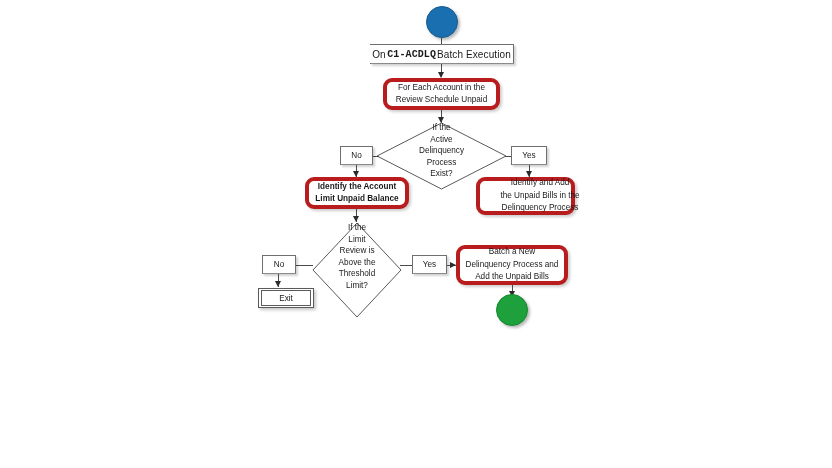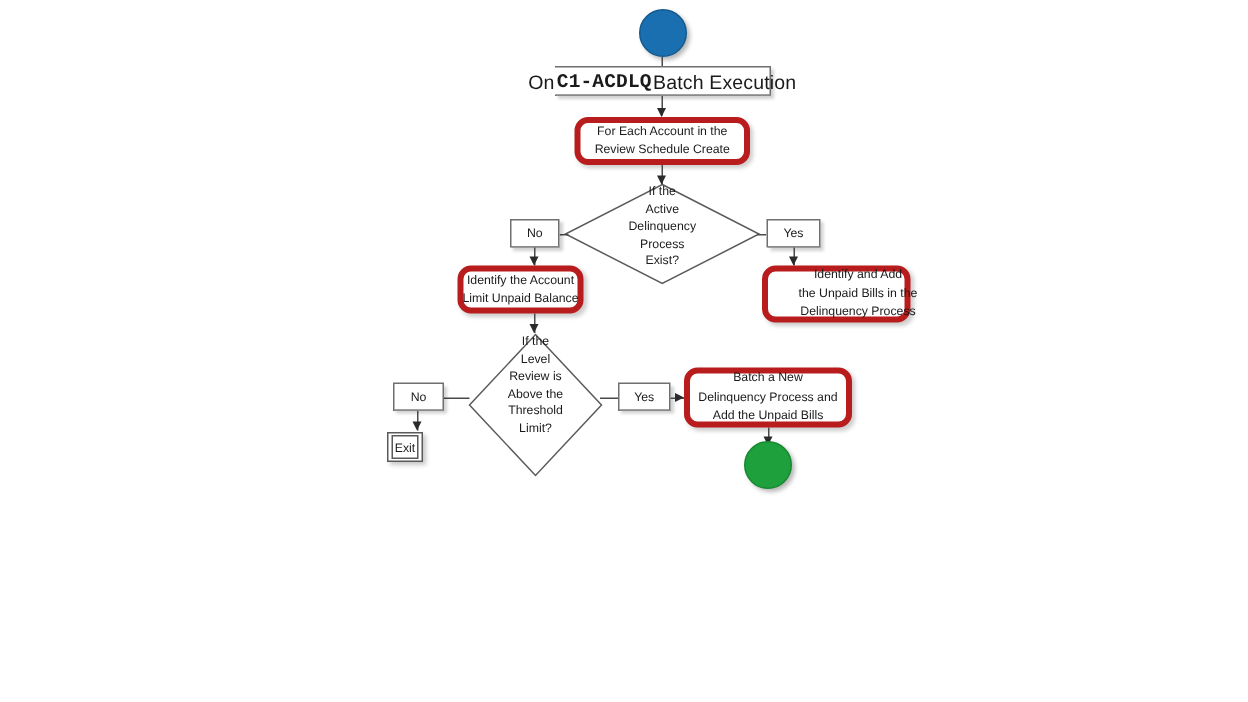--- a/index.html
+++ b/index.html
@@ -47,21 +47,21 @@
   
   .banner {
     background: #ffffff;
     border-top: 1px solid #6f6f6f;
     border-right: 1px solid #6f6f6f;
     border-bottom: 1px solid #6f6f6f;
     border-left: none;
     display: flex;
     align-items: center;
     justify-content: center;
-    font-size: 13px;
+    font-size: 10px;
     color: #1a1a1a;
     letter-spacing: 0.1px;
     box-shadow: 2px 2px 2px rgba(0, 0, 0, 0.18);
     white-space: nowrap;
   }
   .banner b {
     font-weight: bold;
     padding: 0 1px 0 1.5px;
     font-family: Liberation Mono, monospace;
   }
@@ -179,21 +179,21 @@
       <span> Batch Execution</span>
   </div>
 
   <div class="conn h" style="left:371px; top:63px; width:143px; height:1px; background:#8a8a8a;"></div>
 
   <div class="conn v" style="left:441px; top:64px; width:1px; height:13px;"></div>
   <div class="arrow-down" style="left:438px; top:72px;"></div>
 
   <div class="node process" style="left:383px; top:78px; width:117px; height:32px;">
     <span class="ln">For Each Account in the</span>
-    <span class="ln">Review Schedule Create</span>
+    <span class="ln">Review Schedule Unpaid</span>
   </div>
 
   <div class="conn v" style="left:441px; top:110px; width:1px; height:14px;"></div>
   <div class="arrow-down" style="left:438px; top:117px;"></div>
 
   <div class="node diamond" style="left:376px; top:122px; width:131px; height:68px;">
     <svg width="131" height="68" viewBox="0 0 131 68" aria-hidden="true">
       <polygon points="65.5,1 130,34 65.5,67 1,34" fill="#ffffff" stroke="#5a5a5a" stroke-width="1"></polygon>
     </svg>
     <div class="dtext">
@@ -214,57 +214,57 @@
   <div class="arrow-down" style="left:353px; top:171px;"></div>
 
   <div class="conn h" style="left:505px; top:156px; width:6px; height:1px;"></div>
   <div class="node branchlabel" style="left:511px; top:146px; width:36px; height:19px;">
     <span>Yes</span>
   </div>
   <div class="conn h" style="left:512px; top:164px; width:35px; height:1px; background:#8a8a8a;"></div>
   <div class="conn v" style="left:529px; top:165px; width:1px; height:12px;"></div>
   <div class="arrow-down" style="left:526px; top:171px;"></div>
 
-  <div class="node process" style="left:305px; top:177px; width:84px; height:32px;">
+  <div class="node process" style="left:305px; top:177px; width:104px; height:32px;font-weight:bold;">
     <span class="ln">Identify the  Account</span>
     <span class="ln">Limit Unpaid Balance</span>
   </div>
 
-  <div class="node process" style="left:508px; top:177px; width:99px; height:38px;padding-left:32px;">
+  <div class="node process" style="left:476px; top:177px; width:99px; height:38px;padding-left:32px;">
     <span class="ln">Identify and Add</span>
     <span class="ln">the Unpaid Bills in the</span>
     <span class="ln">Delinquency Process</span>
   </div>
 
   <div class="conn v" style="left:356px; top:209px; width:1px; height:13px;"></div>
   <div class="arrow-down" style="left:353px; top:216px;"></div>
 
   <div class="node diamond" style="left:312px; top:222px; width:90px; height:96px;">
     <svg width="90" height="96" viewBox="0 0 90 96" aria-hidden="true">
       <polygon points="45,1 89,48 45,95 1,48" fill="#ffffff" stroke="#5a5a5a" stroke-width="1"></polygon>
     </svg>
     <div class="dtext">
       <span class="ln">If the</span>
-      <span class="ln">Level</span>
+      <span class="ln">Limit</span>
       <span class="ln">Review is</span>
       <span class="ln">Above the</span>
       <span class="ln">Threshold</span>
       <span class="ln">Limit?</span>
     </div>
   </div>
 
   <div class="conn h" style="left:296px; top:265px; width:17px; height:1px;"></div>
   <div class="node branchlabel" style="left:262px; top:255px; width:34px; height:19px;">
     <span>No</span>
   </div>
   <div class="conn h" style="left:263px; top:273px; width:33px; height:1px; background:#8a8a8a;"></div>
   <div class="conn v" style="left:278px; top:274px; width:1px; height:13px;"></div>
   <div class="arrow-down" style="left:275px; top:281px;"></div>
 
-  <div class="node exitbox" style="left:258px; top:288px; width:24px; height:20px;">
+  <div class="node exitbox" style="left:258px; top:288px; width:56px; height:20px;">
     <span class="inner">Exit</span>
   </div>
 
   <div class="conn h" style="left:400px; top:265px; width:12px; height:1px;"></div>
   <div class="node branchlabel" style="left:412px; top:255px; width:35px; height:19px;">
     <span>Yes</span>
   </div>
   <div class="conn h" style="left:413px; top:273px; width:34px; height:1px; background:#8a8a8a;"></div>
   <div class="conn h" style="left:447px; top:265px; width:9px; height:1px;"></div>
   <div class="arrow-right" style="left:450px; top:262px;"></div>

